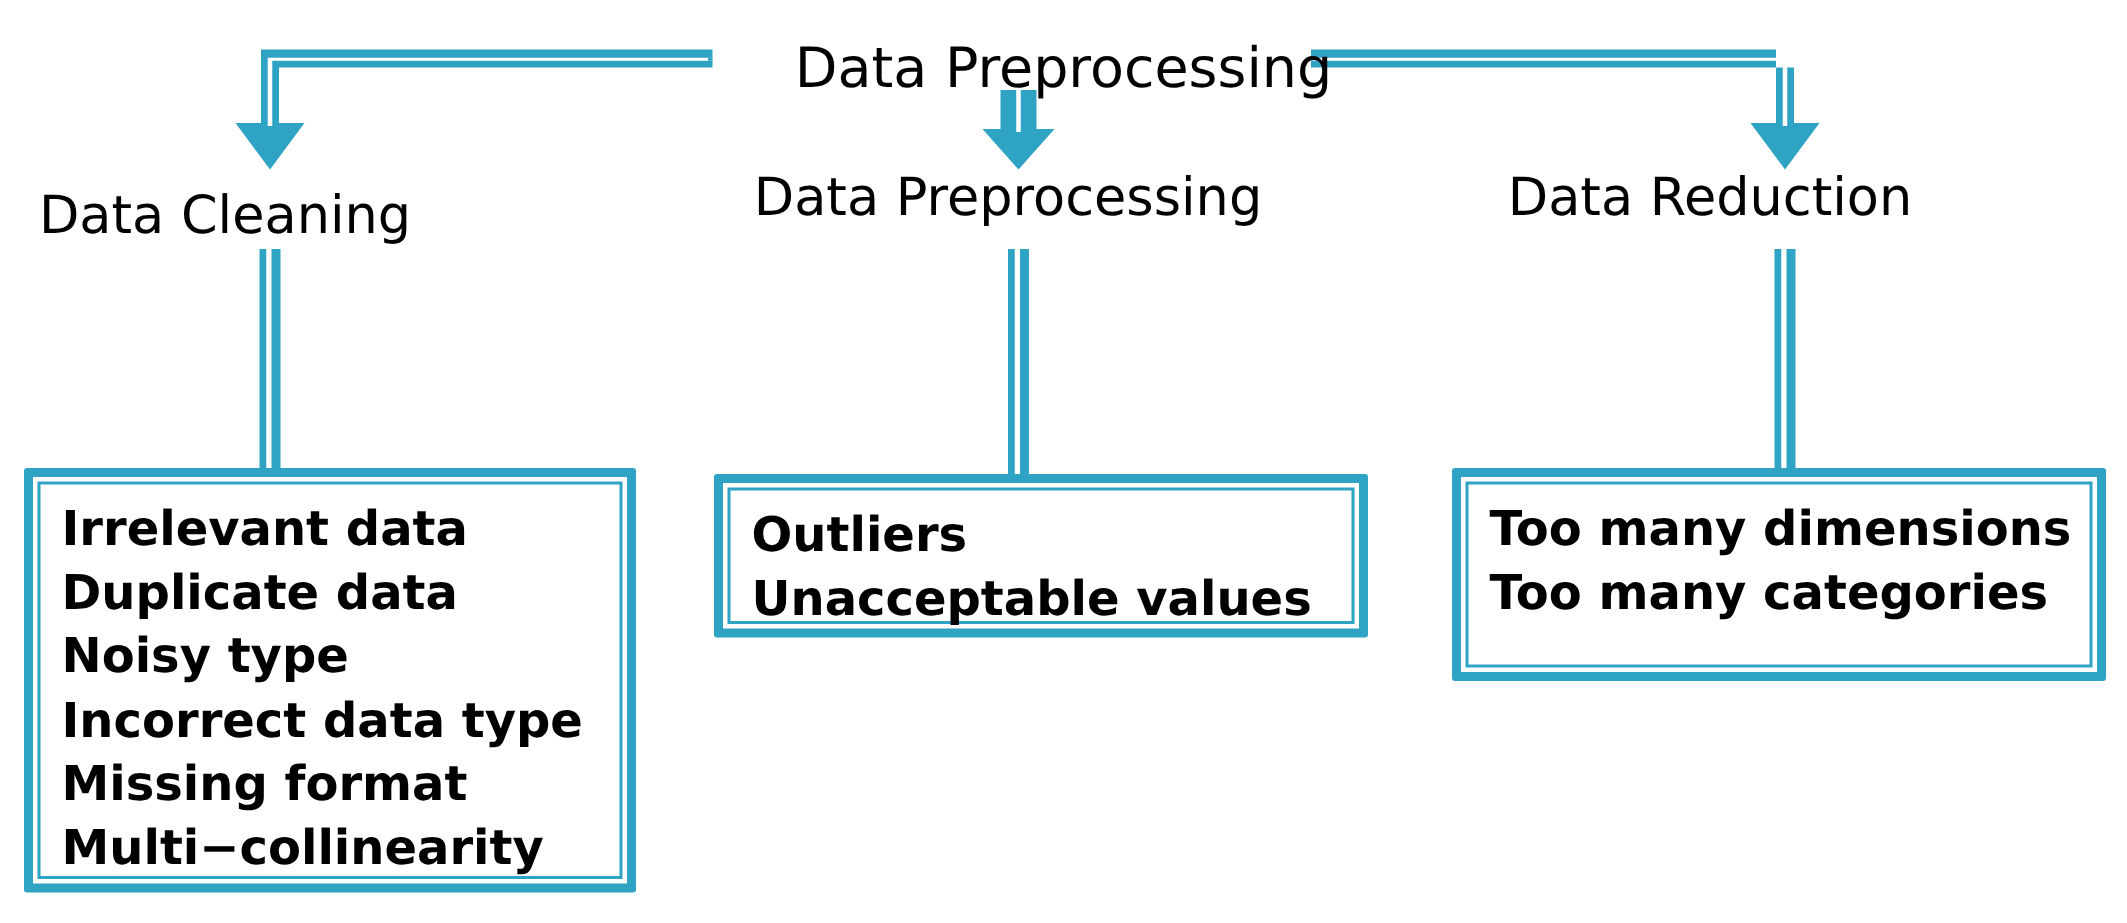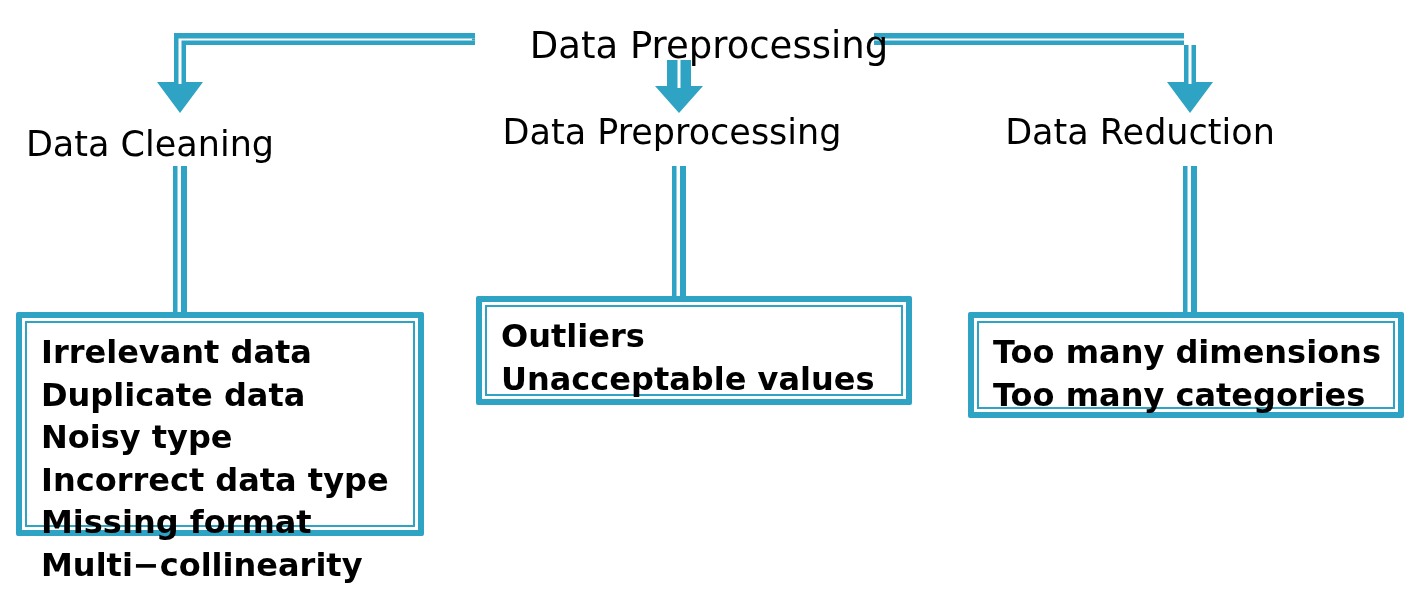--- a/index.html
+++ b/index.html
@@ -78,23 +78,23 @@
     list-style: none;
   }
   .panel-list li {
     font-size: 32px;
     font-weight: 700;
     color: #000000;
     line-height: 1.33;
     white-space: nowrap;
   }
 
-  #panel-cleaning  { left: 16px;  top: 312px; width: 408px; height: 224px; }
-  #panel-transform { left: 476px; top: 296px; width: 436px; height: 109px; }
-  #panel-reduction { left: 968px; top: 312px; width: 436px; height: 106px; }
+  #panel-cleaning  { left: 16px;  top: 312px; width: 408px; height: 283px; }
+  #panel-transform { left: 476px; top: 316px; width: 436px; height: 109px; }
+  #panel-reduction { left: 968px; top: 312px; width: 436px; height: 142px; }
 </style>
 </head>
 <body>
 
 <div id="canvas">
 
   <svg id="wires" viewBox="0 0 1418 615" width="1418" height="615" xmlns="http://www.w3.org/2000/svg">
 
     <path d="M 475,33 L 475,45
              L 186,45 L 186,82

